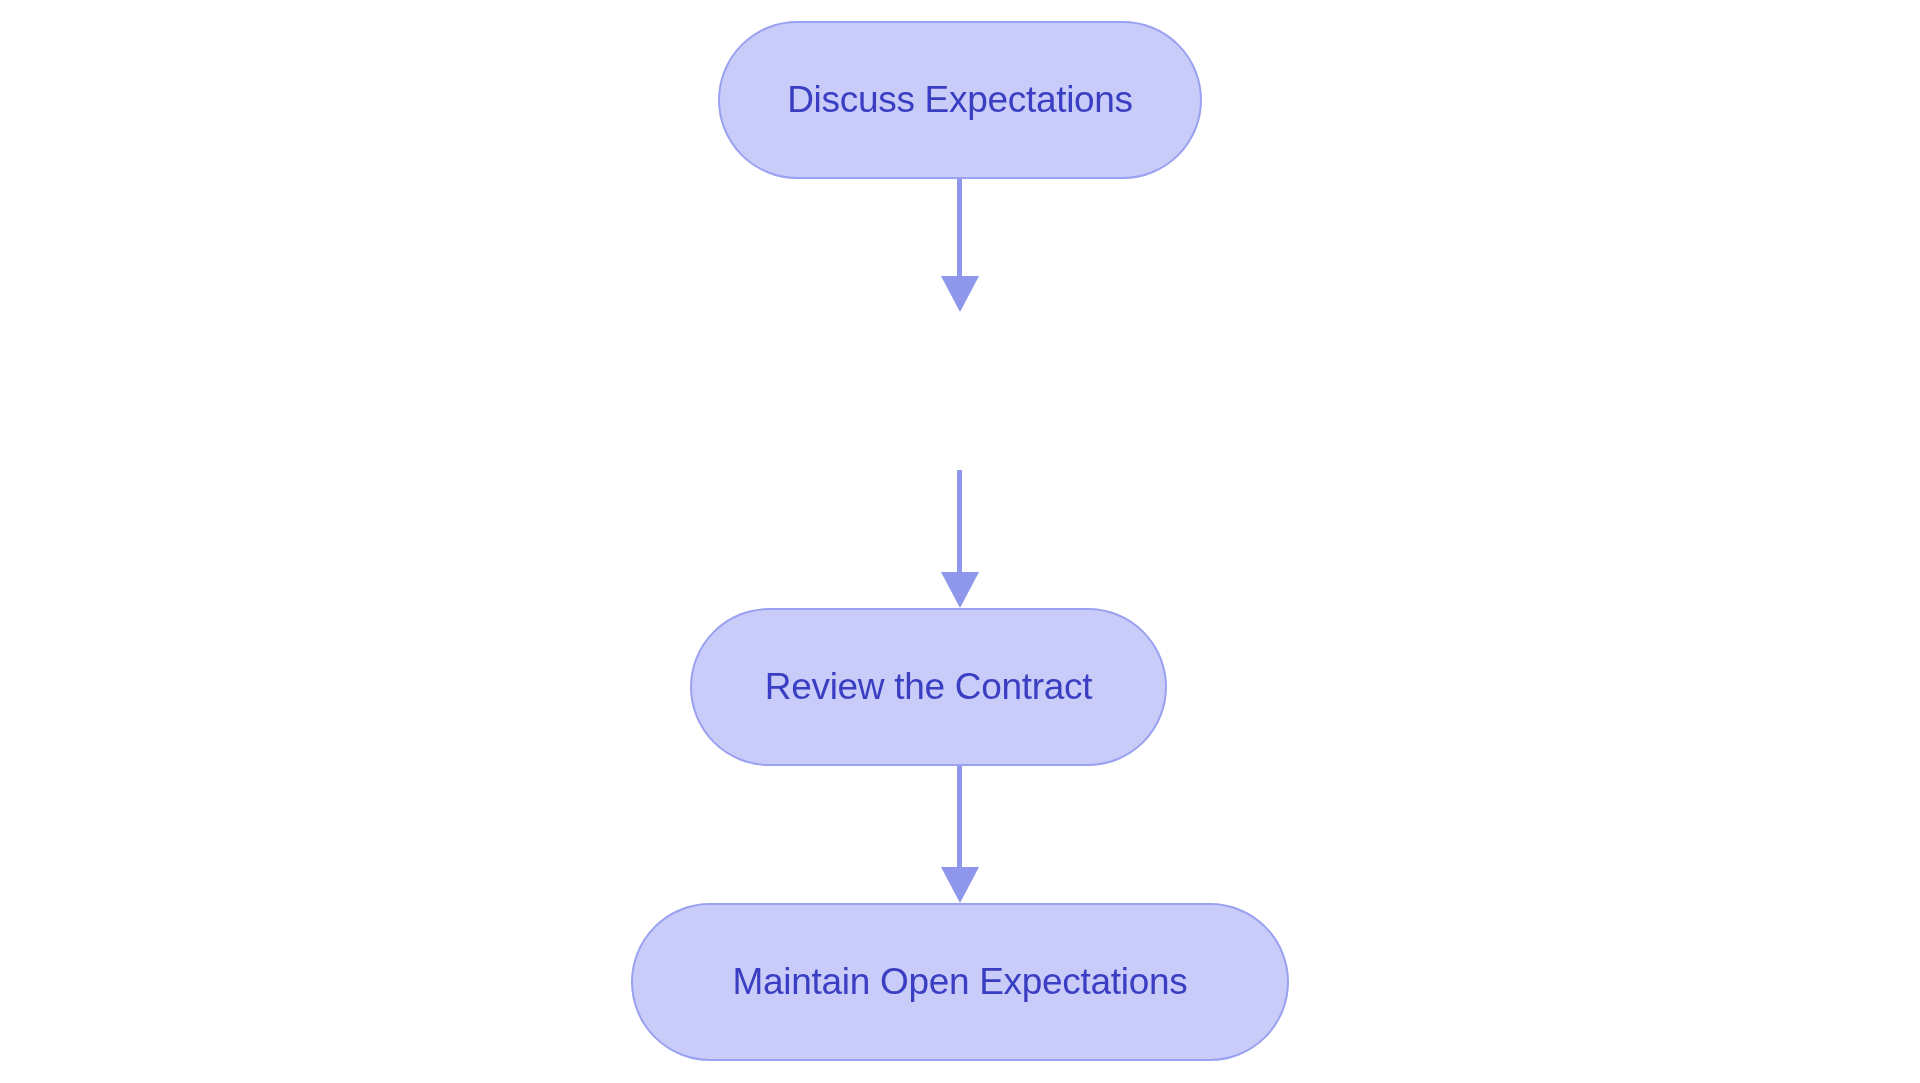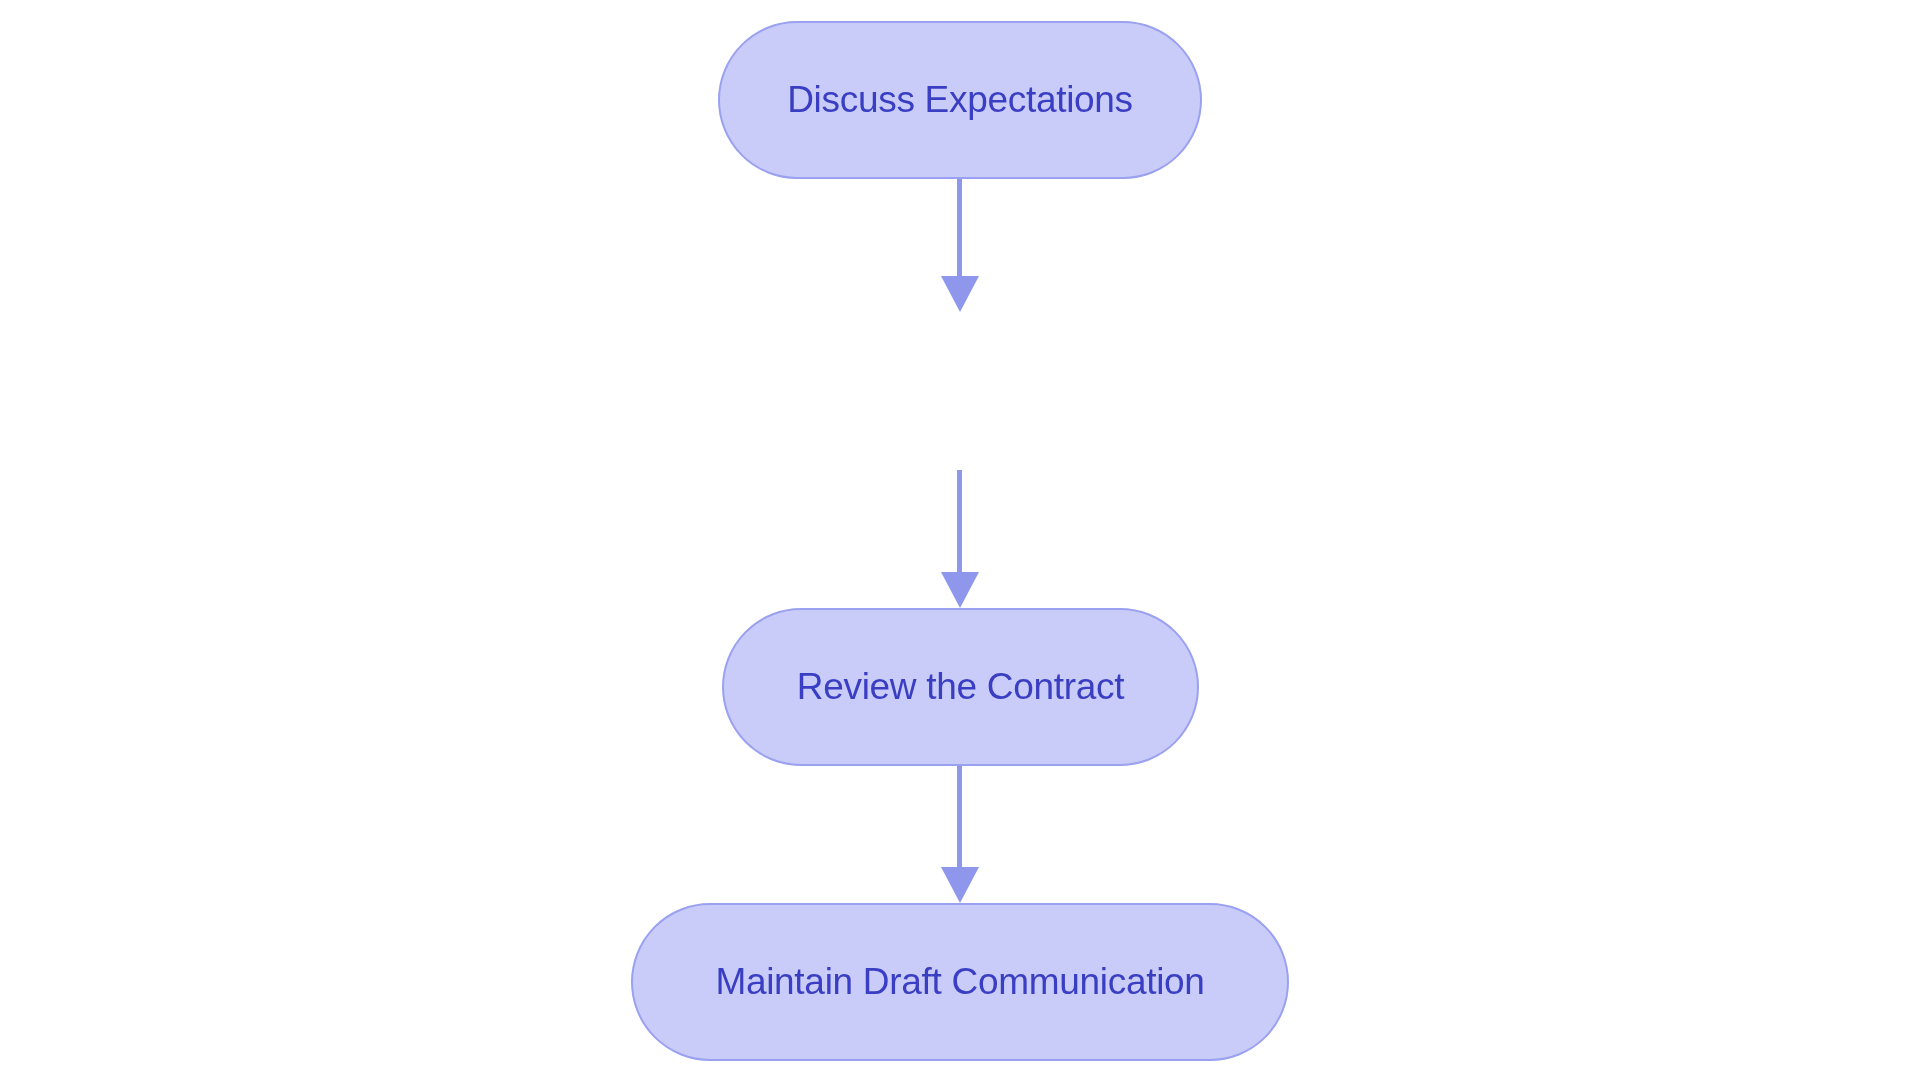--- a/index.html
+++ b/index.html
@@ -32,21 +32,21 @@
     display: flex;
     align-items: center;
     justify-content: center;
     font-size: 37px;
     letter-spacing: -0.3px;
     color: var(--node-text);
     white-space: nowrap;
   }
   .node-1 { left: 718px; top: 21px;  width: 484px; }
   .node-2 { left: 759px; top: 312px; width: 402px; }
-  .node-3 { left: 722px; top: 608px; width: 477px; }
+  .node-3 { left: 690px; top: 608px; width: 477px; }
   .node-4 { left: 631px; top: 903px; width: 658px; }
 
   .edge-stem {
     position: absolute;
     left: 957px;
     width: 5px;
     background: var(--arrow);
   }
   .edge-head {
     position: absolute;
@@ -81,16 +81,16 @@
   <div class="edge-head head-2"></div>
 
   <div class="flow-node node-3">
     <span>Review the Contract</span>
   </div>
 
   <div class="edge-stem stem-3"></div>
   <div class="edge-head head-3"></div>
 
   <div class="flow-node node-4">
-    <span>Maintain Draft Communication</span>
+    <span>Maintain Open Expectations</span>
   </div>
 
 </div>
 
 </body></html>

